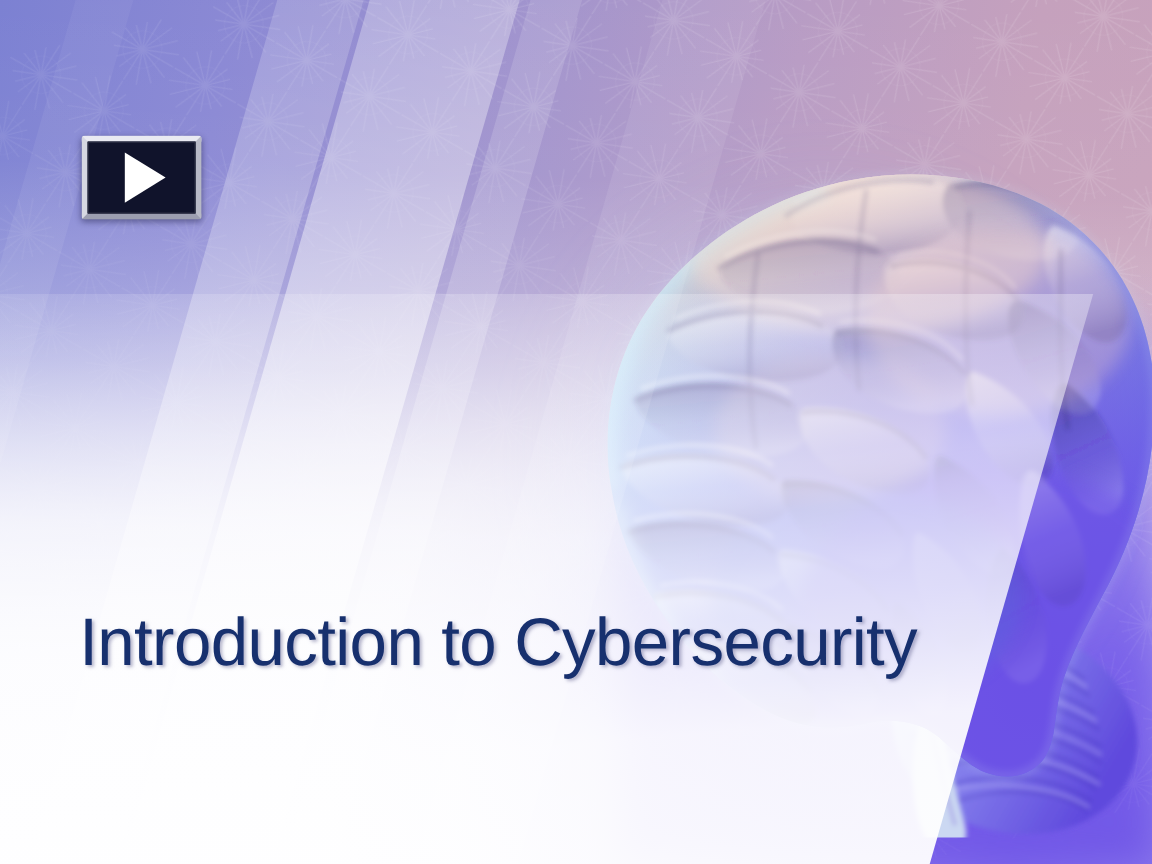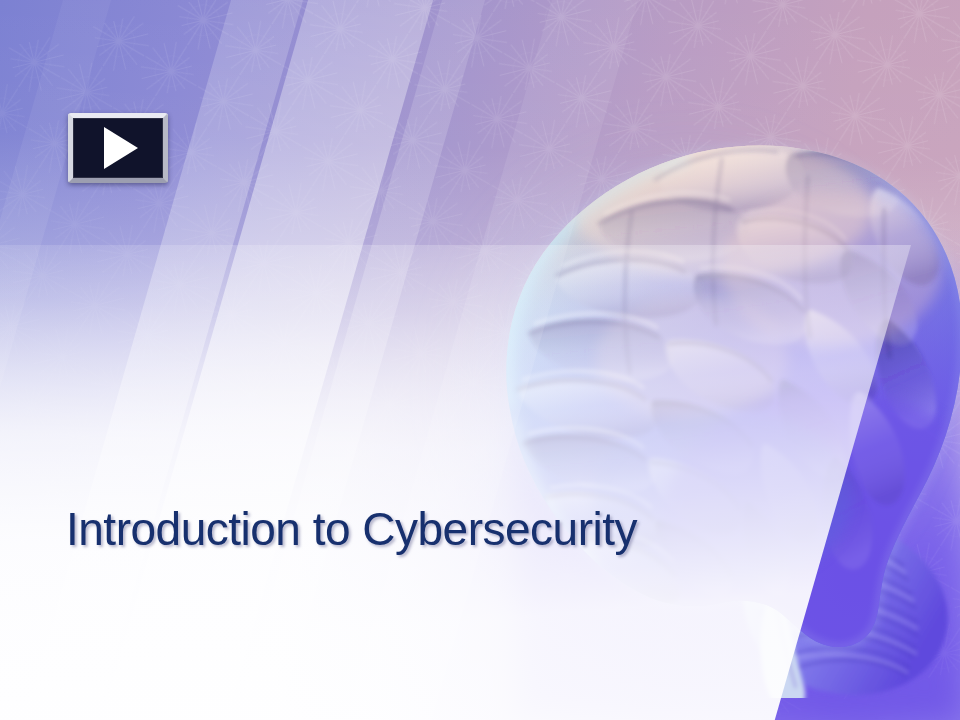--- a/index.html
+++ b/index.html
@@ -165,21 +165,21 @@
   }
 
   
   .slide-title {
     position: absolute;
     left: 66px;
     top: 505px;
     width: 820px;
     margin: 0;
     font-family: "Liberation Sans", sans-serif;
-    font-size: 46px;
+    font-size: 56px;
     font-weight: 400;
     line-height: 1.08;
     letter-spacing: -0.5px;
     color: #17306e;
     white-space: nowrap;
     text-shadow: 2px 2px 3px rgba(120,120,160,0.55);
   }
 </style>
 </head>
 <body>

